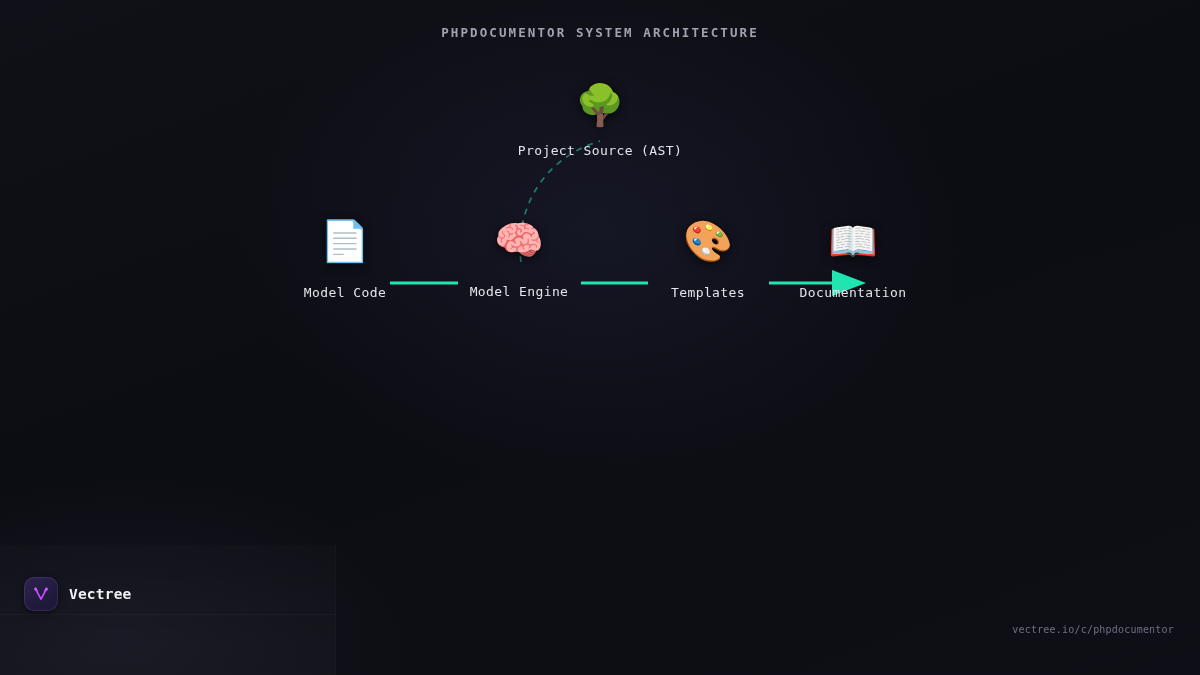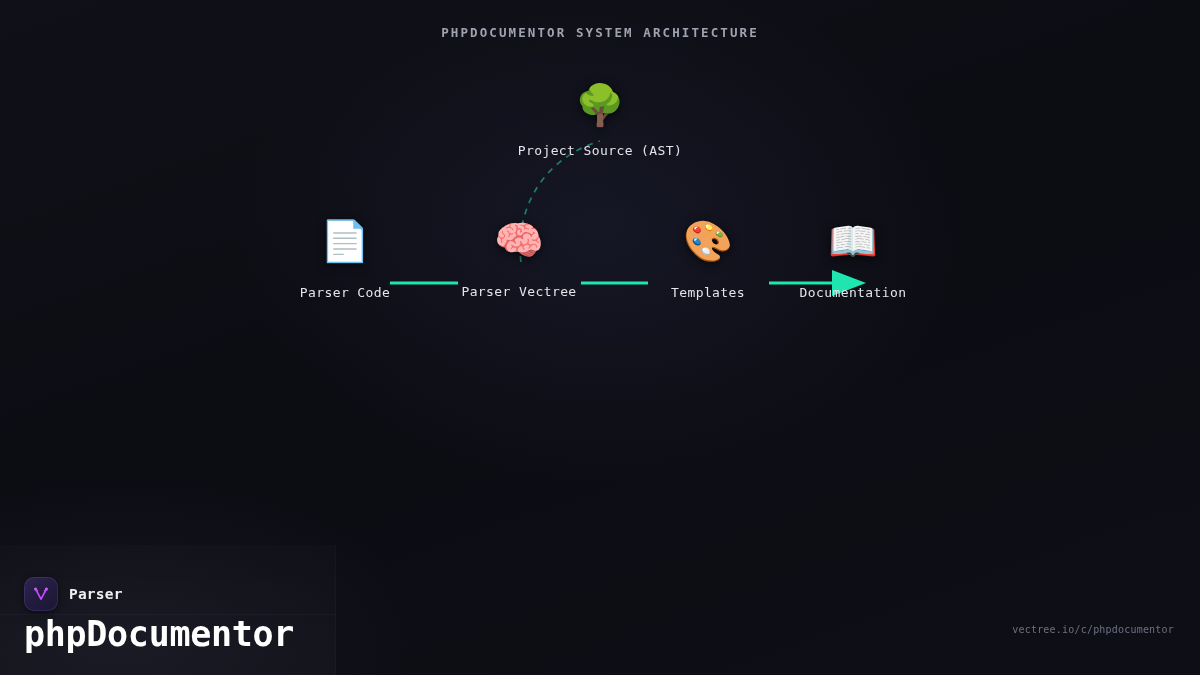--- a/index.html
+++ b/index.html
@@ -104,26 +104,26 @@
     <path d="M 521 262 C 515 215 538 160 600 141" fill="none" stroke="#1d7f69" stroke-width="1.7" stroke-dasharray="6 6" stroke-linecap="butt"></path>
   </svg>
 
   <div class="node top" style="left:600px; top:120px;">
     <span class="emoji">🌳</span>
     <span class="label">Project Source (AST)</span>
   </div>
 
   <div class="node" style="left:345px; top:259px;">
     <span class="emoji">📄</span>
-    <span class="label">Parser Code</span>
+    <span class="label">Model Code</span>
   </div>
 
   <div class="node" style="left:519px; top:258px;">
     <span class="emoji">🧠</span>
-    <span class="label">Parser Vectree</span>
+    <span class="label">Model Engine</span>
   </div>
 
   <div class="node" style="left:708px; top:259px;">
     <span class="emoji">🎨</span>
     <span class="label">Templates</span>
   </div>
 
   <div class="node" style="left:853px; top:259px;">
     <span class="emoji">📖</span>
     <span class="label">Documentation</span>
@@ -131,19 +131,18 @@
 
   <div id="brand-row">
     <div id="brand-mark">
       <svg width="20" height="20" viewBox="0 0 20 20" aria-hidden="true">
         <path d="M4.6 5.2 L10 15.2 L15.4 5.2" fill="none" stroke="#c44bff" stroke-width="1.7" stroke-linecap="round" stroke-linejoin="round"></path>
         <circle cx="4.6" cy="4.9" r="1.5" fill="#d86bff"></circle>
         <circle cx="15.4" cy="4.9" r="1.5" fill="#d86bff"></circle>
         <path d="M4.6 4.9 L6.6 7.0 M15.4 4.9 L13.4 7.0" stroke="#c44bff" stroke-width="1.2" stroke-linecap="round"></path>
       </svg>
     </div>
-    <div id="brand-name">Parser</div>
+    <div id="brand-name">Vectree</div>
   </div>
 
-  <div id="product-title">phpDocumentor</div>
   <div id="site-url">vectree.io/c/phpdocumentor</div>
 
 </div>
 
 </body></html>

